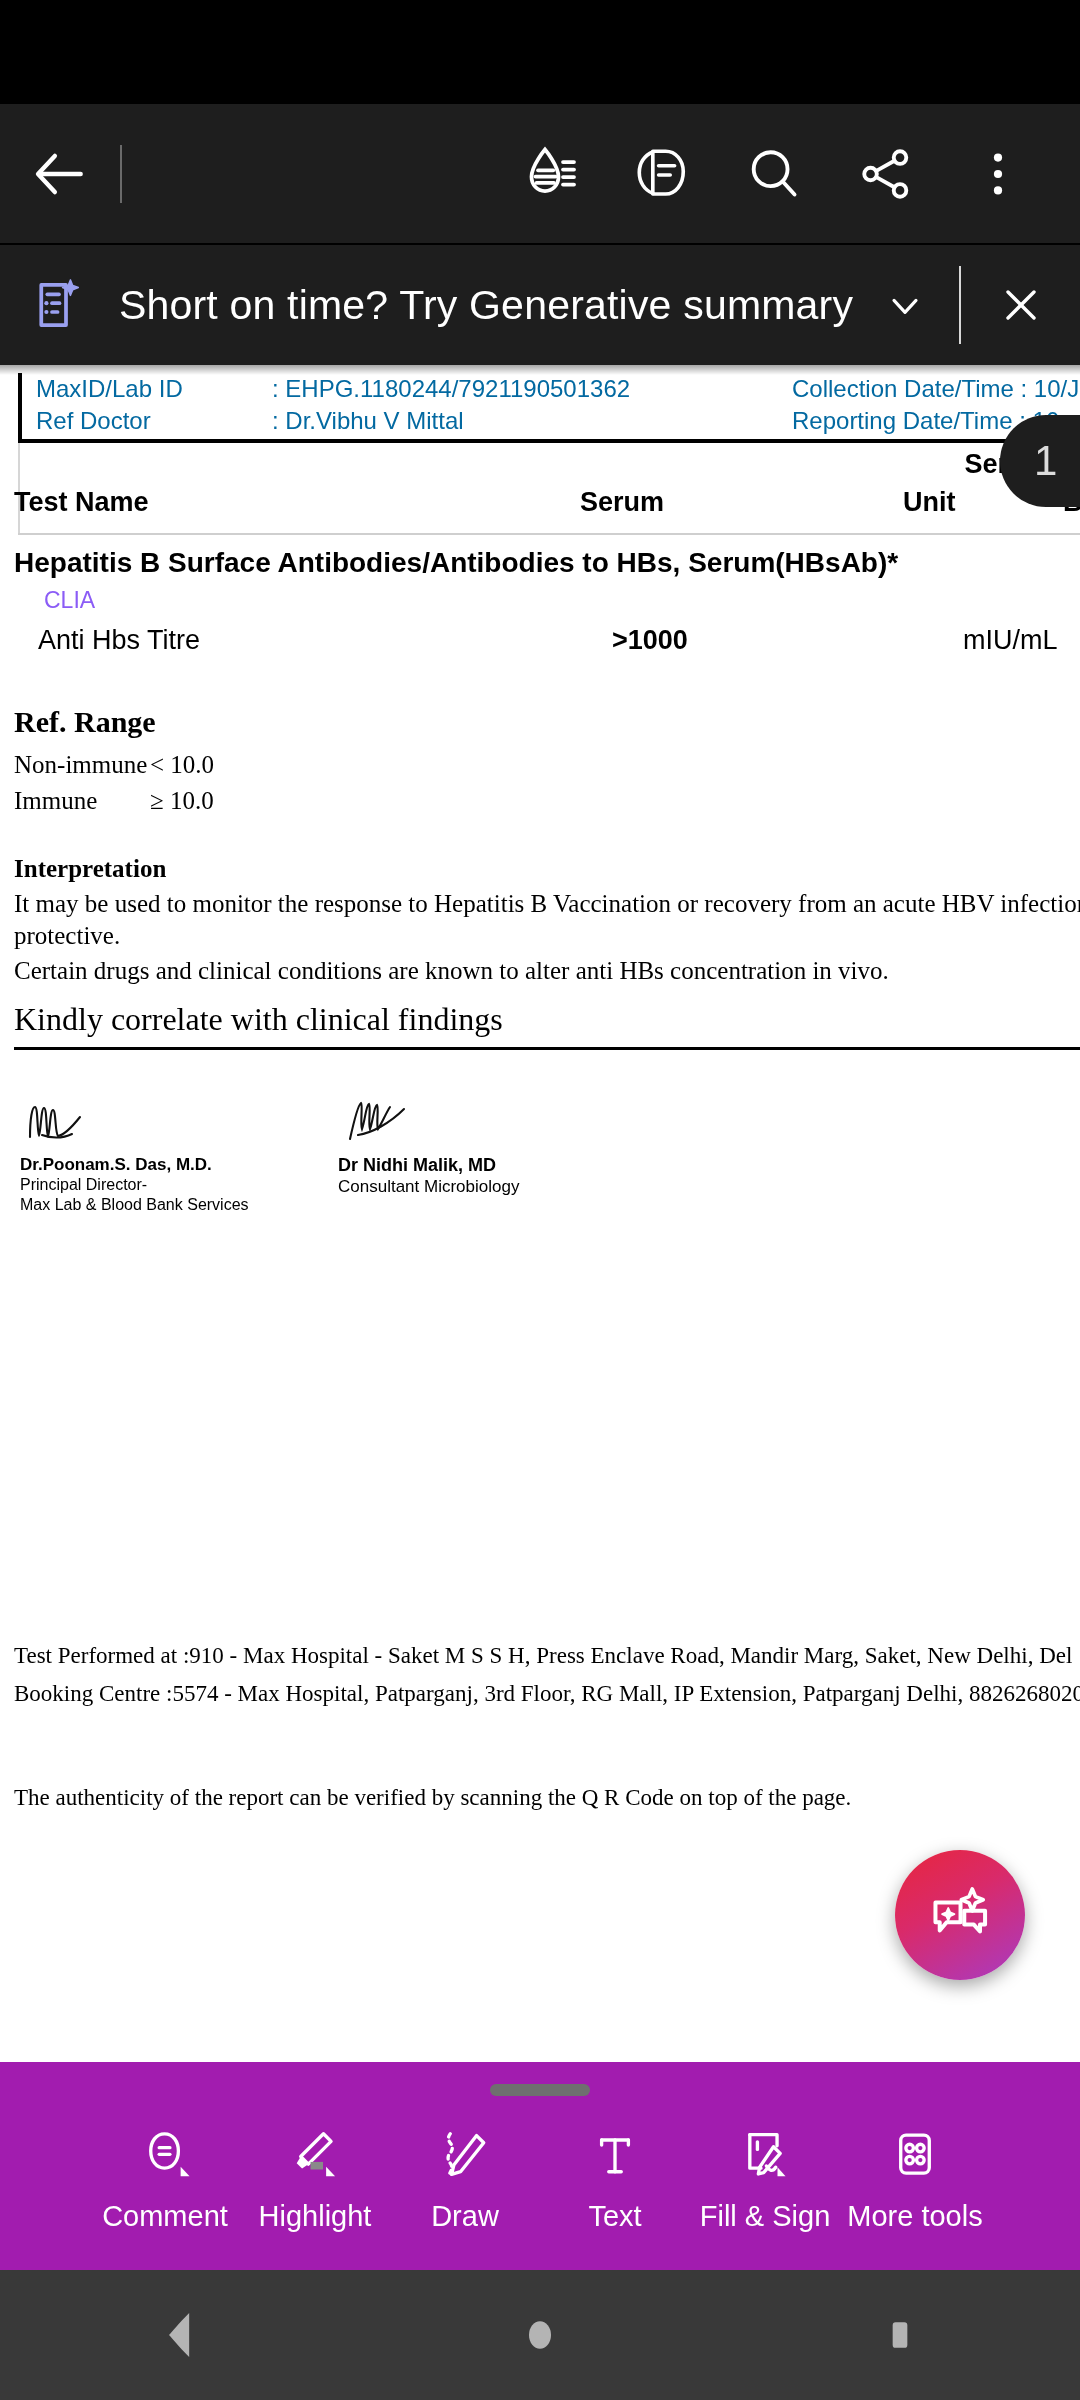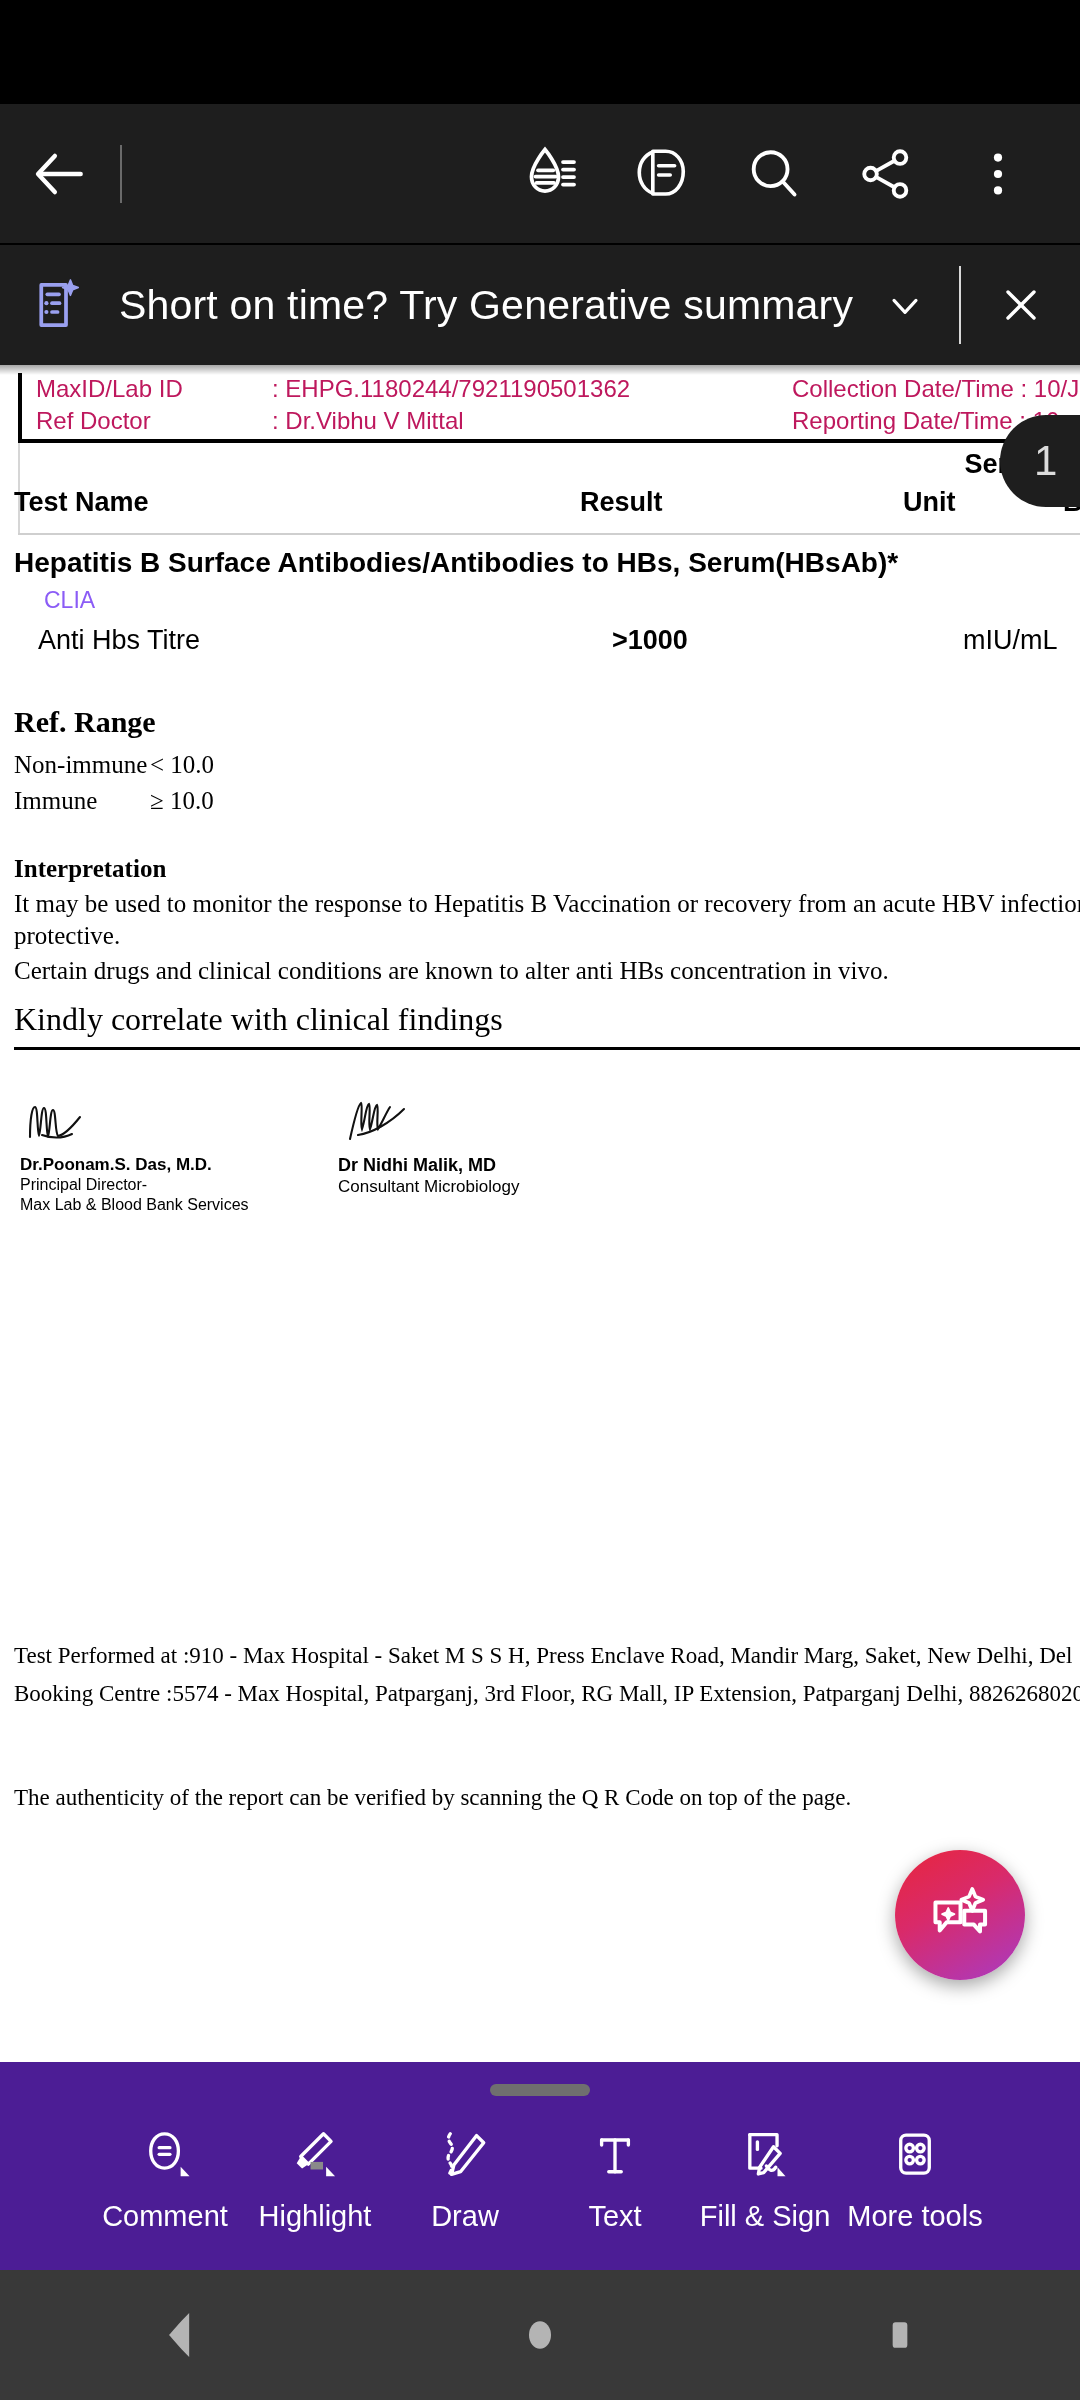--- a/index.html
+++ b/index.html
@@ -49,21 +49,21 @@
   .doc-shadow {
     position: absolute; top: 0; left: 0; width: 1080px; height: 10px;
     background: linear-gradient(to bottom, rgba(0,0,0,.35), rgba(0,0,0,0));
   }
 
   
   .hdr-box {
     position: absolute; top: 8px; left: 18px; width: 1062px; height: 70px;
     border-left: 4px solid #000; border-bottom: 4px solid #000;
   }
-  .hdr-row { position: absolute; font-family: "Liberation Sans", sans-serif; font-size: 24px; color: #be185d; white-space: nowrap; }
+  .hdr-row { position: absolute; font-family: "Liberation Sans", sans-serif; font-size: 24px; color: #0369a1; white-space: nowrap; }
   .hdr-l-label { left: 14px; }
   .hdr-l-value { left: 250px; }
   .hdr-r { left: 770px; }
   .r1 { top: 2px; } .r2 { top: 34px; }
 
   
   .sec-title {
     position: absolute; top: 84px; left: 0; width: 1080px; text-align: right;
     font-family: "Liberation Sans", sans-serif; font-weight: bold; font-size: 27px;
   }
@@ -128,21 +128,21 @@
     position: absolute; top: 1850px; left: 895px; width: 130px; height: 130px;
     border-radius: 50%;
     background: linear-gradient(150deg, #e8263c 0%, #d92a6a 42%, #a83bc4 100%);
     display: flex; align-items: center; justify-content: center;
     box-shadow: 0 6px 18px rgba(0,0,0,.35);
   }
 
   
   .bottom-sheet {
     position: absolute; top: 2062px; left: 0; width: 1080px; height: 208px;
-    background: #4c1d95;
+    background: #a21caf;
   }
   .grabber { position: absolute; top: 22px; left: 50%; transform: translateX(-50%);
              width: 100px; height: 12px; border-radius: 6px; background: #6f6f6f; }
   .tools { position: absolute; top: 56px; left: 0; width: 1080px; display: flex; justify-content: center; gap: 0px; }
   .tool { width: 150px; display: flex; flex-direction: column; align-items: center; }
   .tool-ic { height: 78px; display: flex; align-items: center; justify-content: center; }
   .tool-lb { color: #ffffff; font-size: 29px; font-family: "Liberation Sans", sans-serif; margin-top: 4px; white-space: nowrap; }
 
   
   .navbar { position: absolute; top: 2270px; left: 0; width: 1080px; height: 130px; background: #393939;
@@ -251,21 +251,21 @@
       <div class="hdr-row hdr-l-value r1">: EHPG.1180244/7921190501362</div>
       <div class="hdr-row hdr-l-label r2">Ref Doctor</div>
       <div class="hdr-row hdr-l-value r2">: Dr.Vibhu V Mittal</div>
       <div class="hdr-row hdr-r r1">Collection Date/Time : 10/Jul/202</div>
       <div class="hdr-row hdr-r r2">Reporting Date/Time : 10</div>
     </div>
 
     <div class="colhead-box-l"></div>
     <div class="sec-title">Serology</div>
     <div class="colhead ch-test">Test Name</div>
-    <div class="colhead ch-result">Result</div>
+    <div class="colhead ch-result">Serum</div>
     <div class="colhead ch-unit">Unit</div>
     <div class="colhead ch-bio">Bi</div>
     <div class="colhead-rule"></div>
 
     <div class="test-name">Hepatitis B Surface Antibodies/Antibodies to HBs, Serum(HBsAb)*</div>
     <div class="test-method">CLIA</div>
     <div class="res-analyte">Anti Hbs Titre</div>
     <div class="res-value">&gt;1000</div>
     <div class="res-unit">mIU/mL</div>
 

